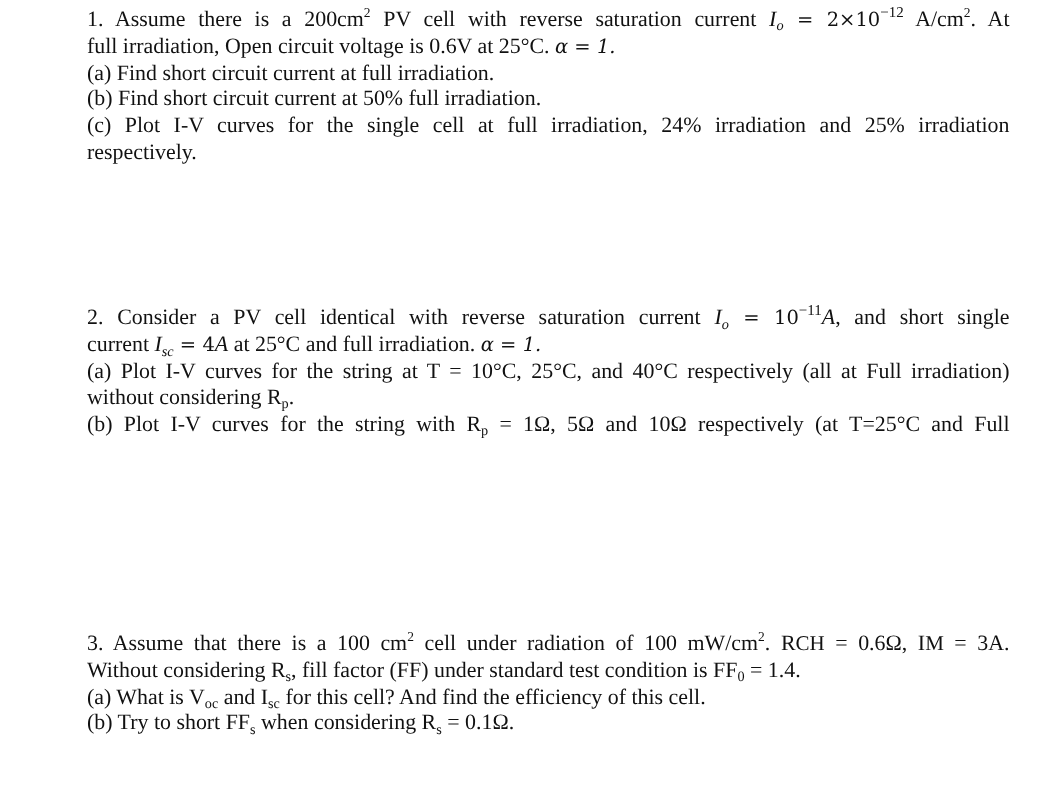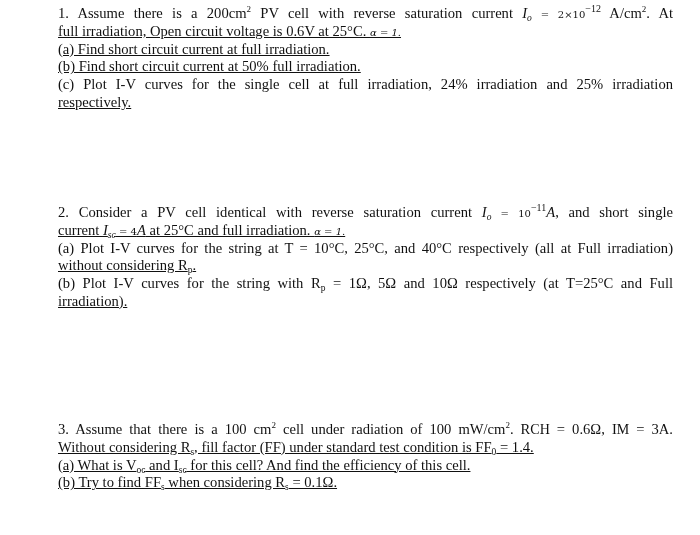--- a/index.html
+++ b/index.html
@@ -7,25 +7,25 @@
       width: 700px; height: 535px; overflow: hidden; position: relative;
       font-family: "Liberation Serif", "DejaVu Serif", serif;
       color: #111111;
     }
     .page { position: absolute; left: 58px; top: 5px; width: 615px; }
     .q { position: absolute; left: 0; width: 615px; }
     .line {
       font-size: 14.6px; line-height: 17.8px; height: 17.8px;
       white-space: nowrap; text-align: justify; text-align-last: justify;
     }
-    .line.last { text-align-last: left; text-decoration: underline; }
+    .line.last { text-align-last: left; }
     .sup { font-size: 9px; vertical-align: 6px; line-height: 0; }
     .sub { font-size: 9.5px; vertical-align: -3px; line-height: 0; }
     .supm { font-size: 10px; vertical-align: 6px; line-height: 0; font-family: Liberation Serif, serif; }
-    .math { font-family: "DejaVu Serif", "Liberation Serif", serif; font-size: 10px; }
+    .math { font-family: "DejaVu Serif", "Liberation Serif", serif; font-size: 13px; }
     .it { font-style: italic; }
     .smallcaps { font-size: 14px; }
     #q1 { top: 0px; }
     #q2 { top: 199px; }
     #q3 { top: 416px; }
   </style>
 </head>
 <body>
 
 <div class="page">
@@ -38,23 +38,22 @@
     <div class="line">(c) Plot I-V curves for the single cell at full irradiation, 24% irradiation and 25% irradiation</div>
     <div class="line last">respectively.</div>
   </div>
 
   <div class="q" id="q2">
     <div class="line"><span>2. Consider a PV cell identical with reverse saturation current </span><span class="it">I</span><span class="sub it">o</span><span class="math"> = 10</span><span class="supm">−11</span><span class="it">A</span><span>, and short single</span></div>
     <div class="line last"><span>current </span><span class="it">I</span><span class="sub it">sc</span><span class="math"> = 4</span><span class="it">A</span><span> at 25°C  and full irradiation. </span><span class="math it">α = 1.</span></div>
     <div class="line">(a) Plot I-V curves for the string at T = 10°C, 25°C, and 40°C respectively (all at Full irradiation)</div>
     <div class="line last"><span>without considering R</span><span class="sub">p</span><span>.</span></div>
     <div class="line"><span>(b) Plot I-V curves for the string with R</span><span class="sub">p</span><span> = 1Ω, 5Ω and 10Ω respectively (at T=25°C and Full</span></div>
-    <div class="line last">irradiation).</div>
   </div>
 
   <div class="q" id="q3">
     <div class="line"><span>3. Assume that there is a 100 cm</span><span class="sup">2</span><span> cell under radiation of 100 mW/cm</span><span class="sup">2</span><span>. R</span><span class="smallcaps">CH</span><span> = 0.6Ω, I</span><span class="smallcaps">M</span><span> = 3A.</span></div>
     <div class="line last"><span>Without considering R</span><span class="sub">s</span><span>, fill factor (FF) under standard test condition is FF</span><span class="sub">0</span><span> = 1.4.</span></div>
     <div class="line last"><span>(a) What is V</span><span class="sub">oc</span><span> and I</span><span class="sub">sc</span><span> for this cell? And find the efficiency of this cell.</span></div>
-    <div class="line last"><span>(b) Try to find FF</span><span class="sub">s</span><span> when considering R</span><span class="sub">s</span><span> = 0.1Ω.</span></div>
+    <div class="line last"><span>(b) Try to short FF</span><span class="sub">s</span><span> when considering R</span><span class="sub">s</span><span> = 0.1Ω.</span></div>
   </div>
 
 </div>
 
 </body></html>

